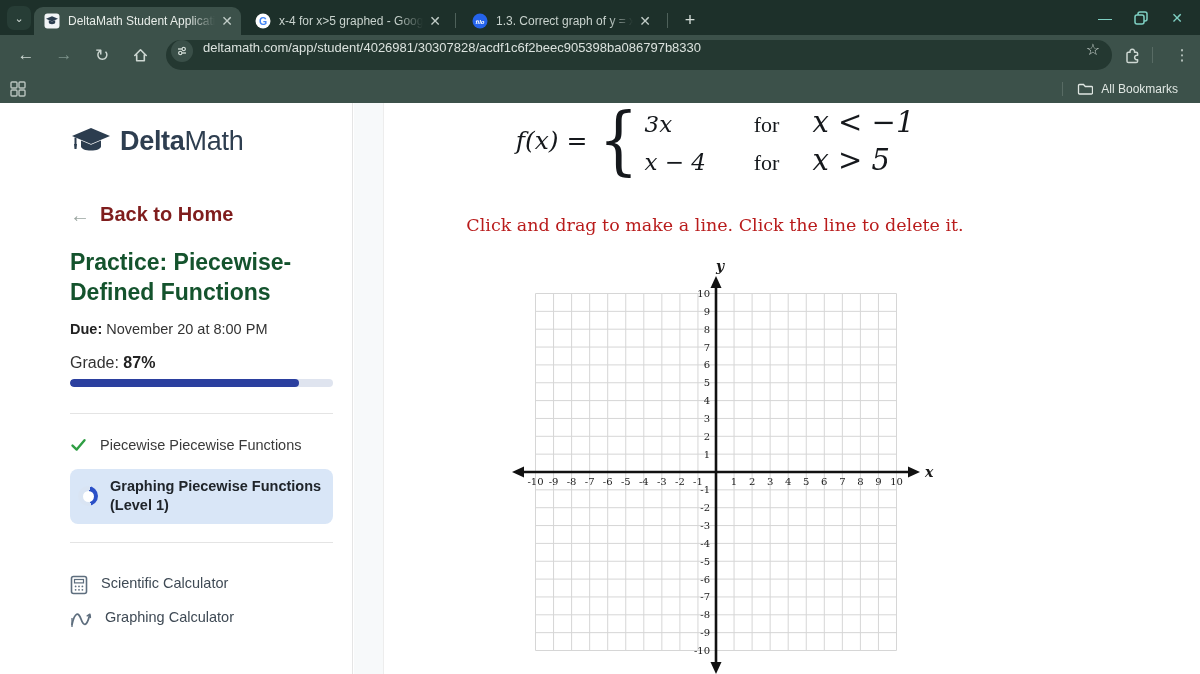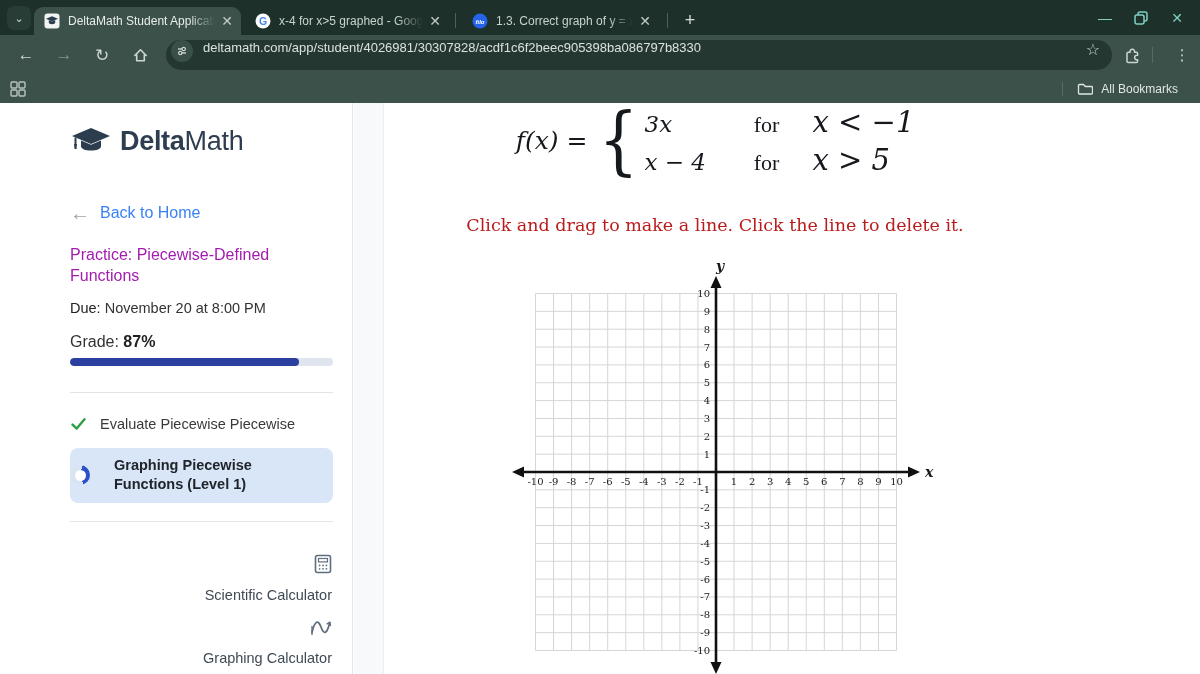--- a/index.html
+++ b/index.html
@@ -49,41 +49,41 @@
     border-right:1px solid #e5e5e5; padding:18px 20px 0 22px; }
   .gutter { position:absolute; left:306px; top:0; width:30px; height:571px; background:#f7f9fa; border-right:1px solid #ededed; }
   .main { position:absolute; left:337px; top:0; width:660px; height:571px; }
 
   
   .logo { display:flex; align-items:center; gap:8px; height:40px; }
   .logo-text { font-size:27px; color:#2e3e50; letter-spacing:-0.3px; }
   .logo-text b { font-weight:700; }
   .backlink { margin-top:42px; display:flex; align-items:center; gap:10px; }
   .backarrow { color:#9aa5a0; font-size:20px; line-height:1; }
-  .backtext { color:#3b82f6; font-size:16px; font-weight:400; }
-  .sb-title { margin-top:22px; font-size:16px; font-weight:400; color:#a21caf; line-height:1.3; width:250px; }
+  .backtext { color:#7f1d1d; font-size:20px; font-weight:700; }
+  .sb-title { margin-top:22px; font-size:23px; font-weight:700; color:#14532d; line-height:1.3; width:250px; }
   .due { margin-top:13px; font-size:14.5px; color:#333; }
-  .due b { font-weight:400; color:#222; }
+  .due b { font-weight:700; color:#222; }
   .grade { margin-top:17px; font-size:16px; color:#333; }
   .grade b { font-weight:700; color:#222; }
   .progress { margin-top:7px; width:263px; height:8px; border-radius:4px; background:#dfe4ef; overflow:hidden; }
   .progress-fill { height:8px; border-radius:4px; background:#2b3f9f; }
   .divider { margin-top:26px; width:263px; height:1px; background:#e4e4e4; }
   .sb-item { display:flex; align-items:center; gap:13px; width:263px; }
   .sb-item .lbl { font-size:14.5px; color:#3a3a3a; }
   .sb-item.first { margin-top:15px; }
   .sb-item.second { margin-top:23px; }
   .sb-active { margin-top:16px; width:263px; min-height:52px; background:#d9e6f7; border-radius:8px;
-    display:flex; align-items:center; gap:24px; padding:8px 10px 8px 0; }
+    display:flex; align-items:center; gap:12px; padding:8px 10px 8px 8px; }
   .sb-active .lbl { font-size:14.5px; font-weight:700; color:#20252b; line-height:1.35; }
   .donut { width:20px; height:20px; border-radius:50%; flex:0 0 20px; position:relative;
     background:conic-gradient(from 15deg, #2b50c7 0deg 145deg, #d9e4f3 145deg 360deg); }
   .donut::after { content:""; position:absolute; left:4.5px; top:4.5px; width:11px; height:11px; border-radius:50%; background:#fff; }
   .divider2 { margin-top:18px; width:263px; height:1px; background:#e4e4e4; }
-  .tool { display:flex; align-items:flex-end; gap:13px; margin-top:14px;flex-direction:column; }
+  .tool { display:flex; align-items:flex-start; gap:13px; margin-top:14px; }
   .tool.first { margin-top:32px; }
   .tool .lbl { font-size:14.5px; color:#3f4a55; }
 
   
   .formula { position:absolute; left:0; top:0; width:660px; display:flex; align-items:center; justify-content:center; }
   .math { font-family:"DejaVu Serif", serif; font-style:italic; color:#15181c; }
   .f-lhs { font-size:25px; margin-right:8px; }
   .f-brace { font-family:"DejaVu Serif", serif; font-size:74px; font-weight:400; color:#15181c;
     line-height:0.9; transform:scaleX(0.85); margin-right:2px; }
   .f-rows { display:flex; flex-direction:column; gap:4px; padding-top:2px; }
@@ -227,21 +227,21 @@
         <div class="progress-fill" style="width: 87%;"></div>
       </div>
 
       <div class="divider"></div>
 
 
       <div class="sb-item second">
         <svg width="17" height="16" viewBox="0 0 16 16">
           <path d="M2 8.6 L6.2 12.6 L14 3.2" fill="none" stroke="#2f9e44" stroke-width="2.4" stroke-linecap="round" stroke-linejoin="round"></path>
         </svg>
-        <span class="lbl">Evaluate Piecewise Piecewise</span>
+        <span class="lbl">Piecewise Piecewise Functions</span>
       </div>
 
       <div class="sb-active">
         <span class="donut"></span>
         <span class="lbl">Graphing Piecewise Functions (Level 1)</span>
       </div>
 
       <div class="divider2"></div>
 
       <div class="tool first">

